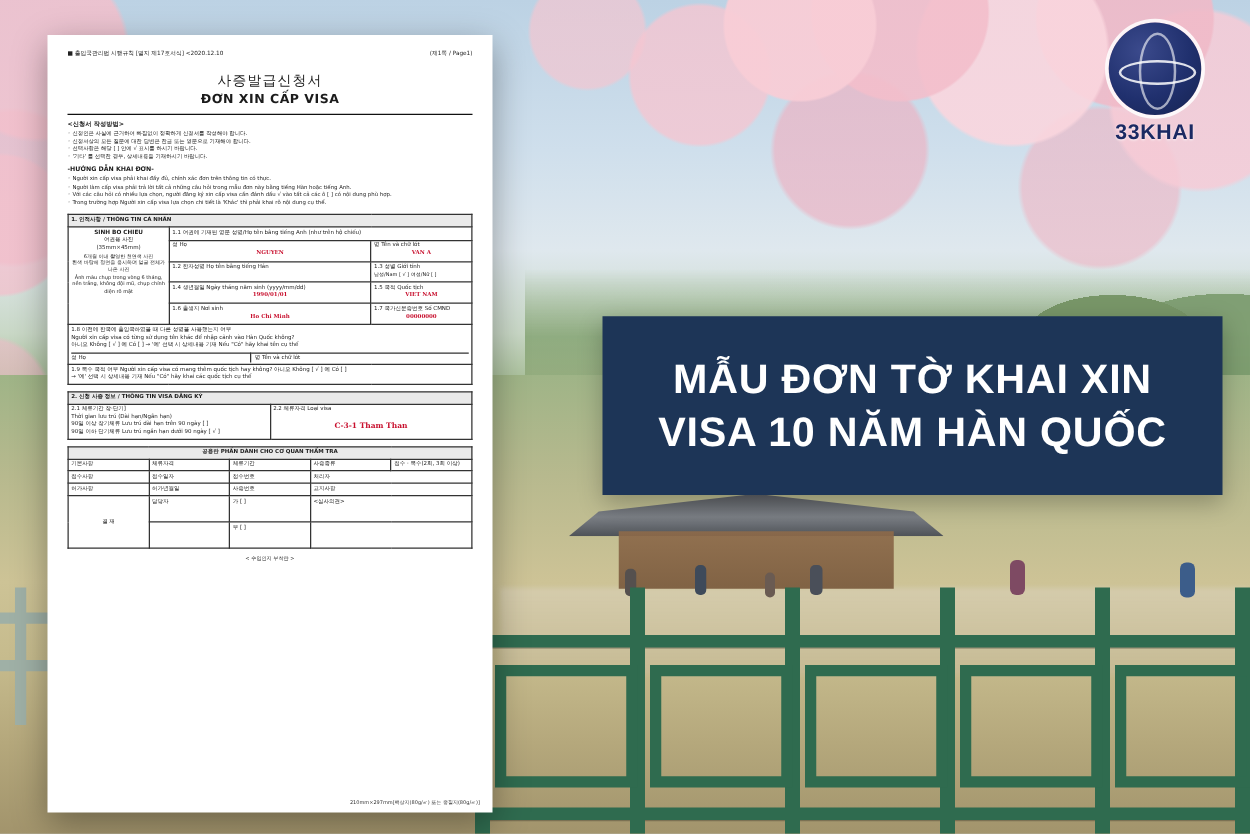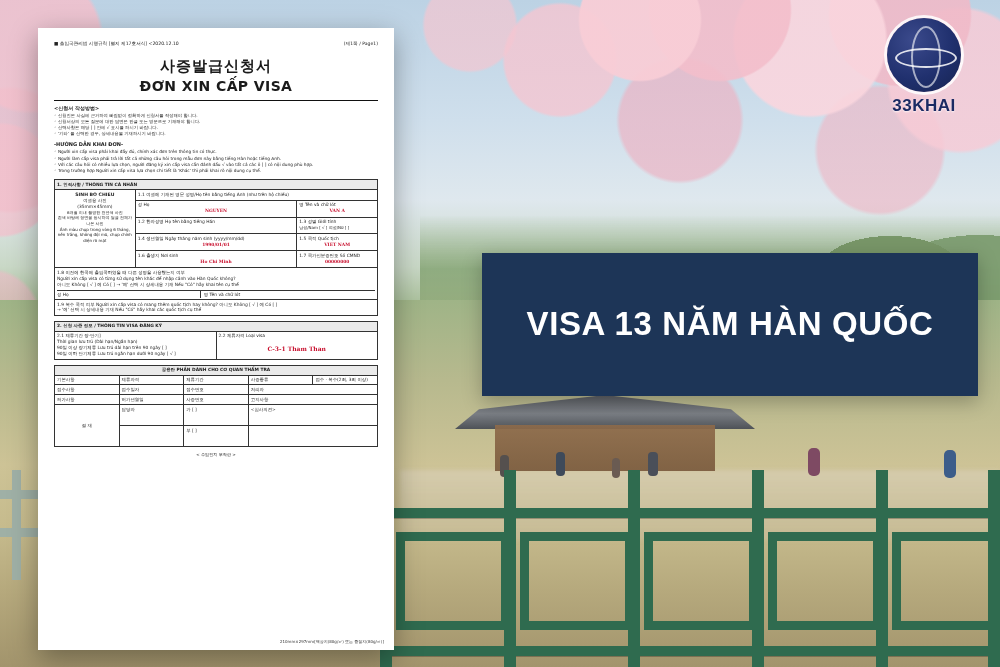--- a/index.html
+++ b/index.html
@@ -135,22 +135,22 @@
     box-shadow:0 8px 26px rgba(0,0,0,.35);
     padding:0;overflow:hidden;
     font-family:"DejaVu Sans", sans-serif;
     color:#1b1b1b;
   }
   .paper .inner{position:absolute;left:16px;top:14px;width:324px;height:594px;}
   .doc-topline{display:flex;justify-content:space-between;font-size:4.6px;line-height:1;color:#222;}
   .doc-title{
     text-align:center;margin-top:10px;
   }
-  .doc-title .kr{font-size:15px;font-weight:bold;letter-spacing:1px;}
-  .doc-title .vn{font-size:14px;font-weight:bold;letter-spacing:.4px;margin-top:2px;}
+  .doc-title .kr{font-size:11px;font-weight:normal;letter-spacing:1px;}
+  .doc-title .vn{font-size:10px;font-weight:bold;letter-spacing:.4px;margin-top:2px;}
   .rule{height:1px;background:#111;margin:6px 0 4px;}
   .sec-head{font-size:5px;font-weight:bold;margin:4px 0 2px;}
   .note{font-size:4.3px;line-height:1.45;color:#222;}
   .dot:before{content:"◦ ";}
   table.form{width:100%;border-collapse:collapse;table-layout:fixed;margin-top:5px;}
   table.form td,table.form th{
     border:.6px solid #333;padding:1.5px 2px;font-size:4.4px;vertical-align:top;line-height:1.35;
   }
   .band{background:#eaeaea;font-weight:bold;font-size:5.2px;text-align:left;padding:2.5px 3px;}
   .red{color:#c8102e;font-weight:bold;}
@@ -215,21 +215,22 @@
 </div>
 
 <div class="logo">
   <div class="globe"></div>
   <div class="brand">
     <span class="hi">33</span><span>KHAI</span>
   </div>
 </div>
 
 <div class="banner">
-  <div class="line">VISA 13 NĂM HÀN QUỐC</div>
+  <div class="line">MẪU ĐƠN TỜ KHAI XIN</div>
+  <div class="line">VISA 10 NĂM HÀN QUỐC</div>
 </div>
 
 <div class="paper">
   <div class="inner">
 
     <div class="doc-topline">
       <span>■ 출입국관리법 시행규칙 [별지 제17호서식] &lt;2020.12.10</span>
       <span>(제1쪽 / Page1)</span>
     </div>
 

